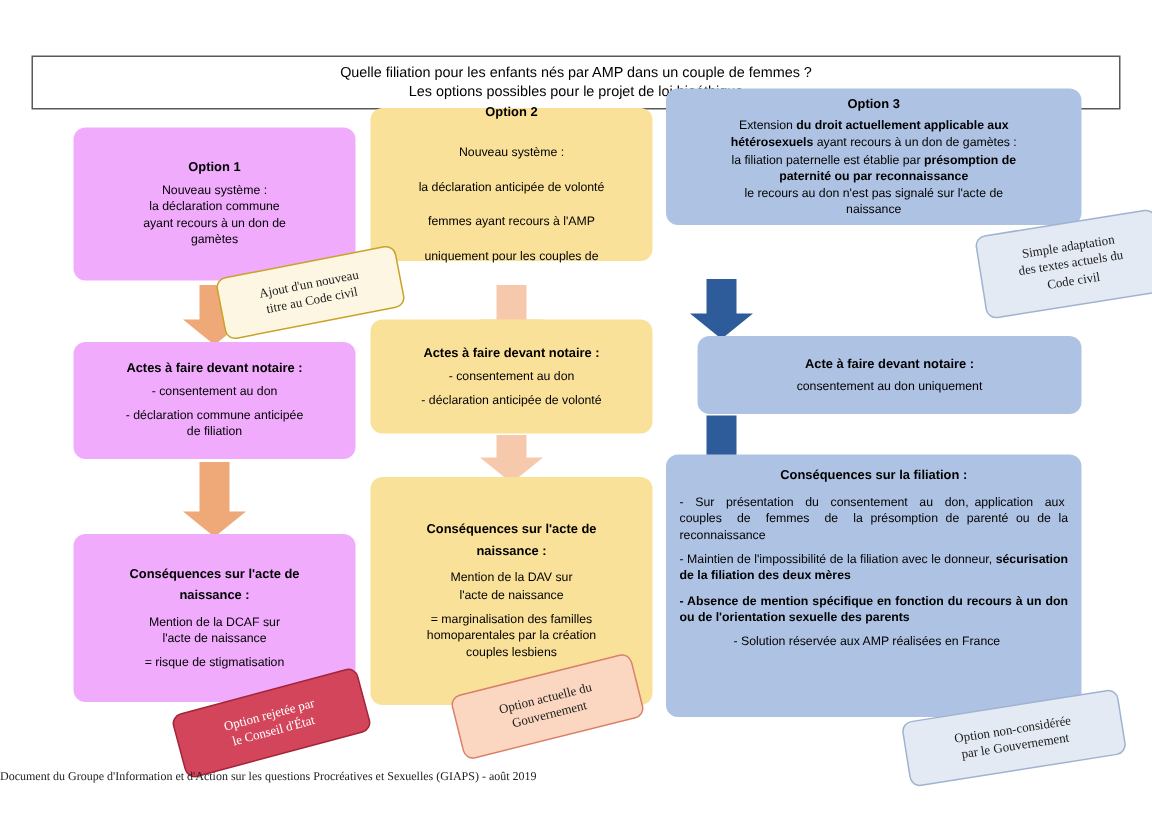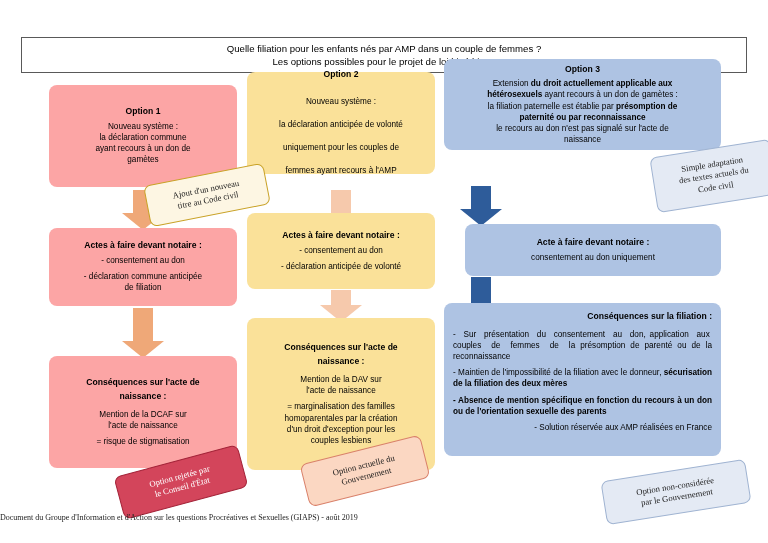--- a/index.html
+++ b/index.html
@@ -65,21 +65,21 @@
     text-align: center;
     font-size: 8.2px;
     line-height: 11.2px;
   }
   .box .ln.just {
     text-align: justify;
     text-align-last: left;
   }
   .box .gap { height: 5px; }
 
-  .c1 { background: #fca5a5; }
+  .c1 { background: #f0abfc; }
   .c2 { background: #FAE199; }
   .c3 { background: #AEC3E3; }
 
   
   .arrow {
     position: absolute;
   }
   .arrow .shaft {
     position: absolute;
     left: 50%;
@@ -193,22 +193,22 @@
     <div class="ln">Mention de la DCAF sur</div>
     <div class="ln">l'acte de naissance</div>
     <div class="gap"></div>
     <div class="ln">= risque de stigmatisation</div>
   </div>
 
   <div class="box c2" style="left:247px; top:72px; width:188px; height:102px; padding:7px 3px;gap:12px;">
     <div class="hdr">Option 2</div>
     <div class="ln">Nouveau système :</div>
     <div class="ln">la déclaration anticipée de volonté</div>
+    <div class="ln">femmes ayant recours à l'AMP</div>
     <div class="ln">uniquement pour les couples de</div>
-    <div class="ln">femmes ayant recours à l'AMP</div>
   </div>
 
   <div class="arrow" style="left:320px; top:190px; width:42px; height:40px;">
     <div class="shaft" style="width:20px; height:24px; background:#F6C9AC;"></div>
     <div class="head" style="border-left-width:21px; border-right-width:21px; border-top-width:17px; border-top-color:#F6C9AC;"></div>
   </div>
 
   <div class="box c2" style="left:247px; top:213px; width:188px; height:76px; padding:6px 3px;">
     <div class="hdr">Actes à faire devant notaire :</div>
     <div class="ln">- consentement au don</div>
@@ -222,21 +222,20 @@
   </div>
 
   <div class="box c2" style="left:247px; top:318px; width:188px; height:152px; padding:6px 3px;">
     <div class="hdr">Conséquences sur l'acte de</div>
     <div class="hdr" style="margin-bottom:6px;">naissance :</div>
     <div class="ln">Mention de la DAV sur</div>
     <div class="ln">l'acte de naissance</div>
     <div class="gap"></div>
     <div class="ln">= marginalisation des familles</div>
     <div class="ln">homoparentales par la création</div>
-    <div class="ln">d'un droit d'exception pour les</div>
     <div class="ln">couples lesbiens</div>
   </div>
 
   <div class="box c3" style="left:444px; top:59px; width:277px; height:91px; padding:6px 4px;">
     <div class="hdr">Option 3</div>
     <div class="ln">Extension <b>du droit actuellement applicable aux</b></div>
     <div class="ln"><b>hétérosexuels</b> ayant recours à un don de gamètes :</div>
     <div class="gap"></div>
     <div class="ln">la filiation paternelle est établie par <b>présomption de</b></div>
     <div class="ln"><b>paternité ou par reconnaissance</b></div>
@@ -252,21 +251,21 @@
   <div class="box c3" style="left:465px; top:224px; width:256px; height:52px; padding:6px 4px;">
     <div class="hdr">Acte à faire devant notaire :</div>
     <div class="ln">consentement au don uniquement</div>
   </div>
 
   <div class="arrow" style="left:460px; top:277px; width:42px; height:44px;">
     <div class="shaft" style="width:20px; height:28px; background:#2E5C9A;"></div>
     <div class="head" style="border-left-width:21px; border-right-width:21px; border-top-width:17px; border-top-color:#2E5C9A;"></div>
   </div>
 
-  <div class="box c3" style="left:444px; top:303px; width:277px; height:153px; padding:8px 9px; justify-content:flex-start;align-items:flex-end;">
+  <div class="box c3" style="left:444px; top:303px; width:277px; height:175px; padding:8px 9px; justify-content:flex-start;">
     <div class="hdr" style="margin-bottom:6px;">Conséquences sur la filiation :</div>
     <div class="ln just">-&nbsp; Sur&nbsp; présentation&nbsp; du&nbsp; consentement&nbsp; au&nbsp; don, application&nbsp; aux&nbsp; couples&nbsp; de&nbsp; femmes&nbsp; de&nbsp; la présomption de parenté ou de la reconnaissance</div>
     <div class="gap"></div>
     <div class="ln just">- Maintien de l'impossibilité de la filiation avec le donneur, <b>sécurisation de la filiation des deux mères</b></div>
     <div class="gap"></div>
     <div class="ln just"><b>- Absence de mention spécifique en fonction du recours à un don ou de l'orientation sexuelle des parents</b></div>
     <div class="gap"></div>
     <div class="ln" style="text-align:left;margin-left:36px;">- Solution réservée aux AMP réalisées en France</div>
   </div>
 

